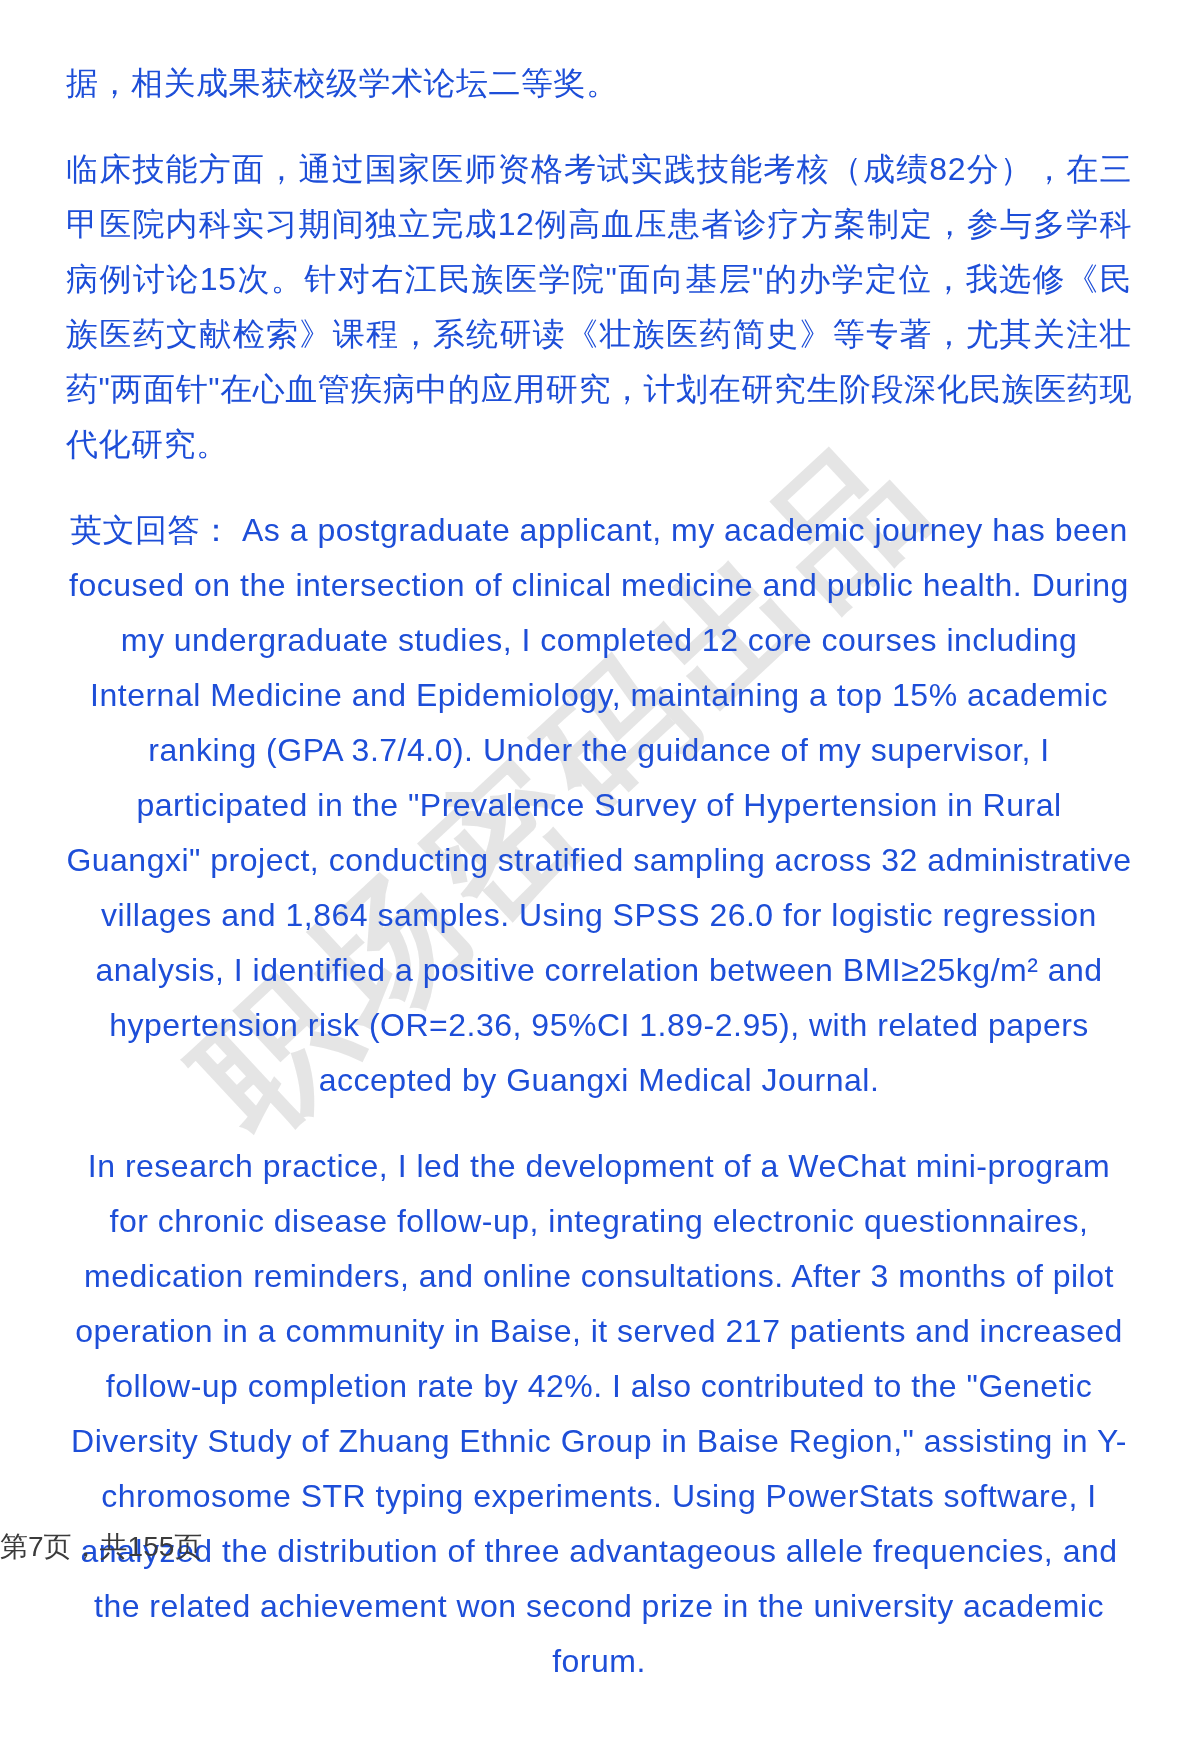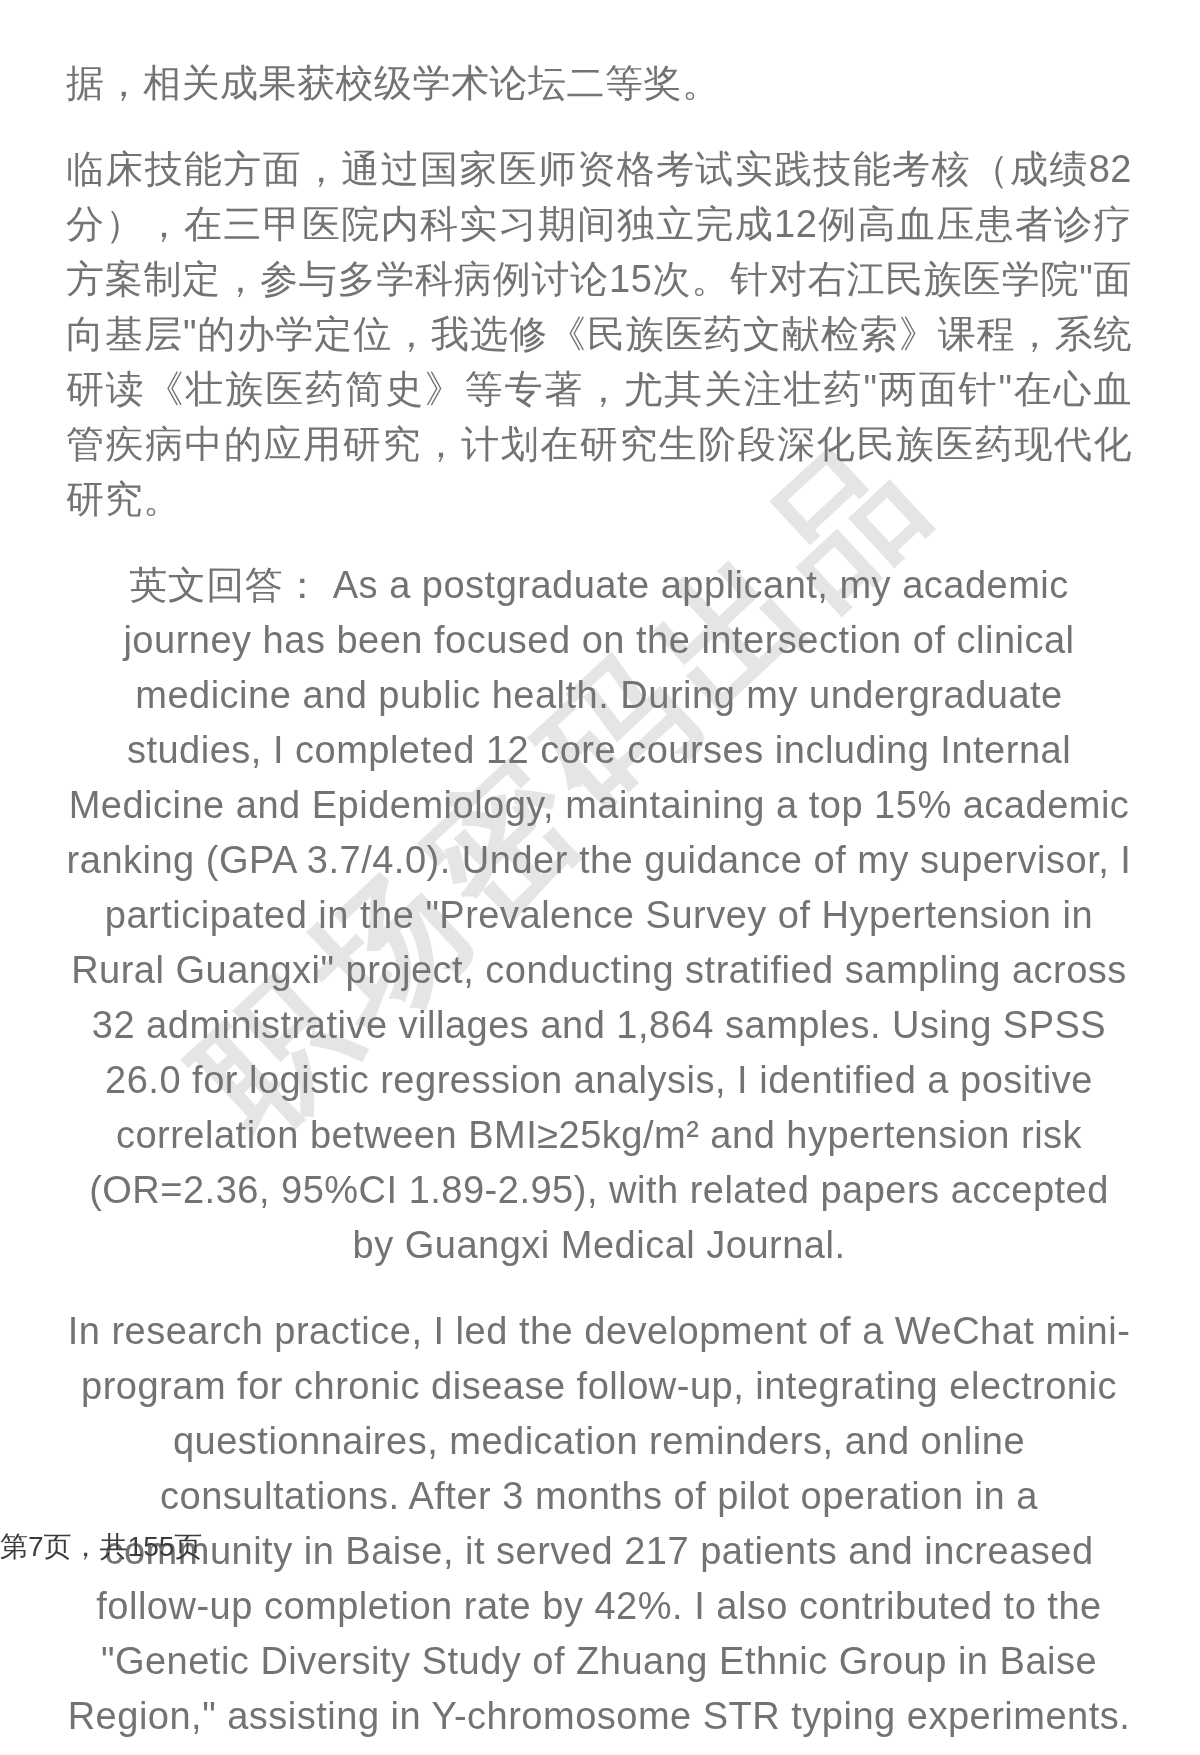--- a/index.html
+++ b/index.html
@@ -31,24 +31,24 @@
     z-index: 0;
     user-select: none;
     pointer-events: none;
   }
   .content {
     position: relative;
     z-index: 1;
     padding: 56px 66px 0 66px;
   }
   p.para {
-    font-size: 38px;
+    font-size: 32px;
     line-height: 55px;
     margin: 0 2px 31px 0;
-    color: #737373;
+    color: #1d4ed8;
     letter-spacing: 0.5px;
   }
   p.para.zh { text-align: justify; }
   p.para.en { text-align: center; }
   .footer {
     position: absolute;
     top: 1528px;
     left: 0;
     width: 100%;
     text-align: left;

